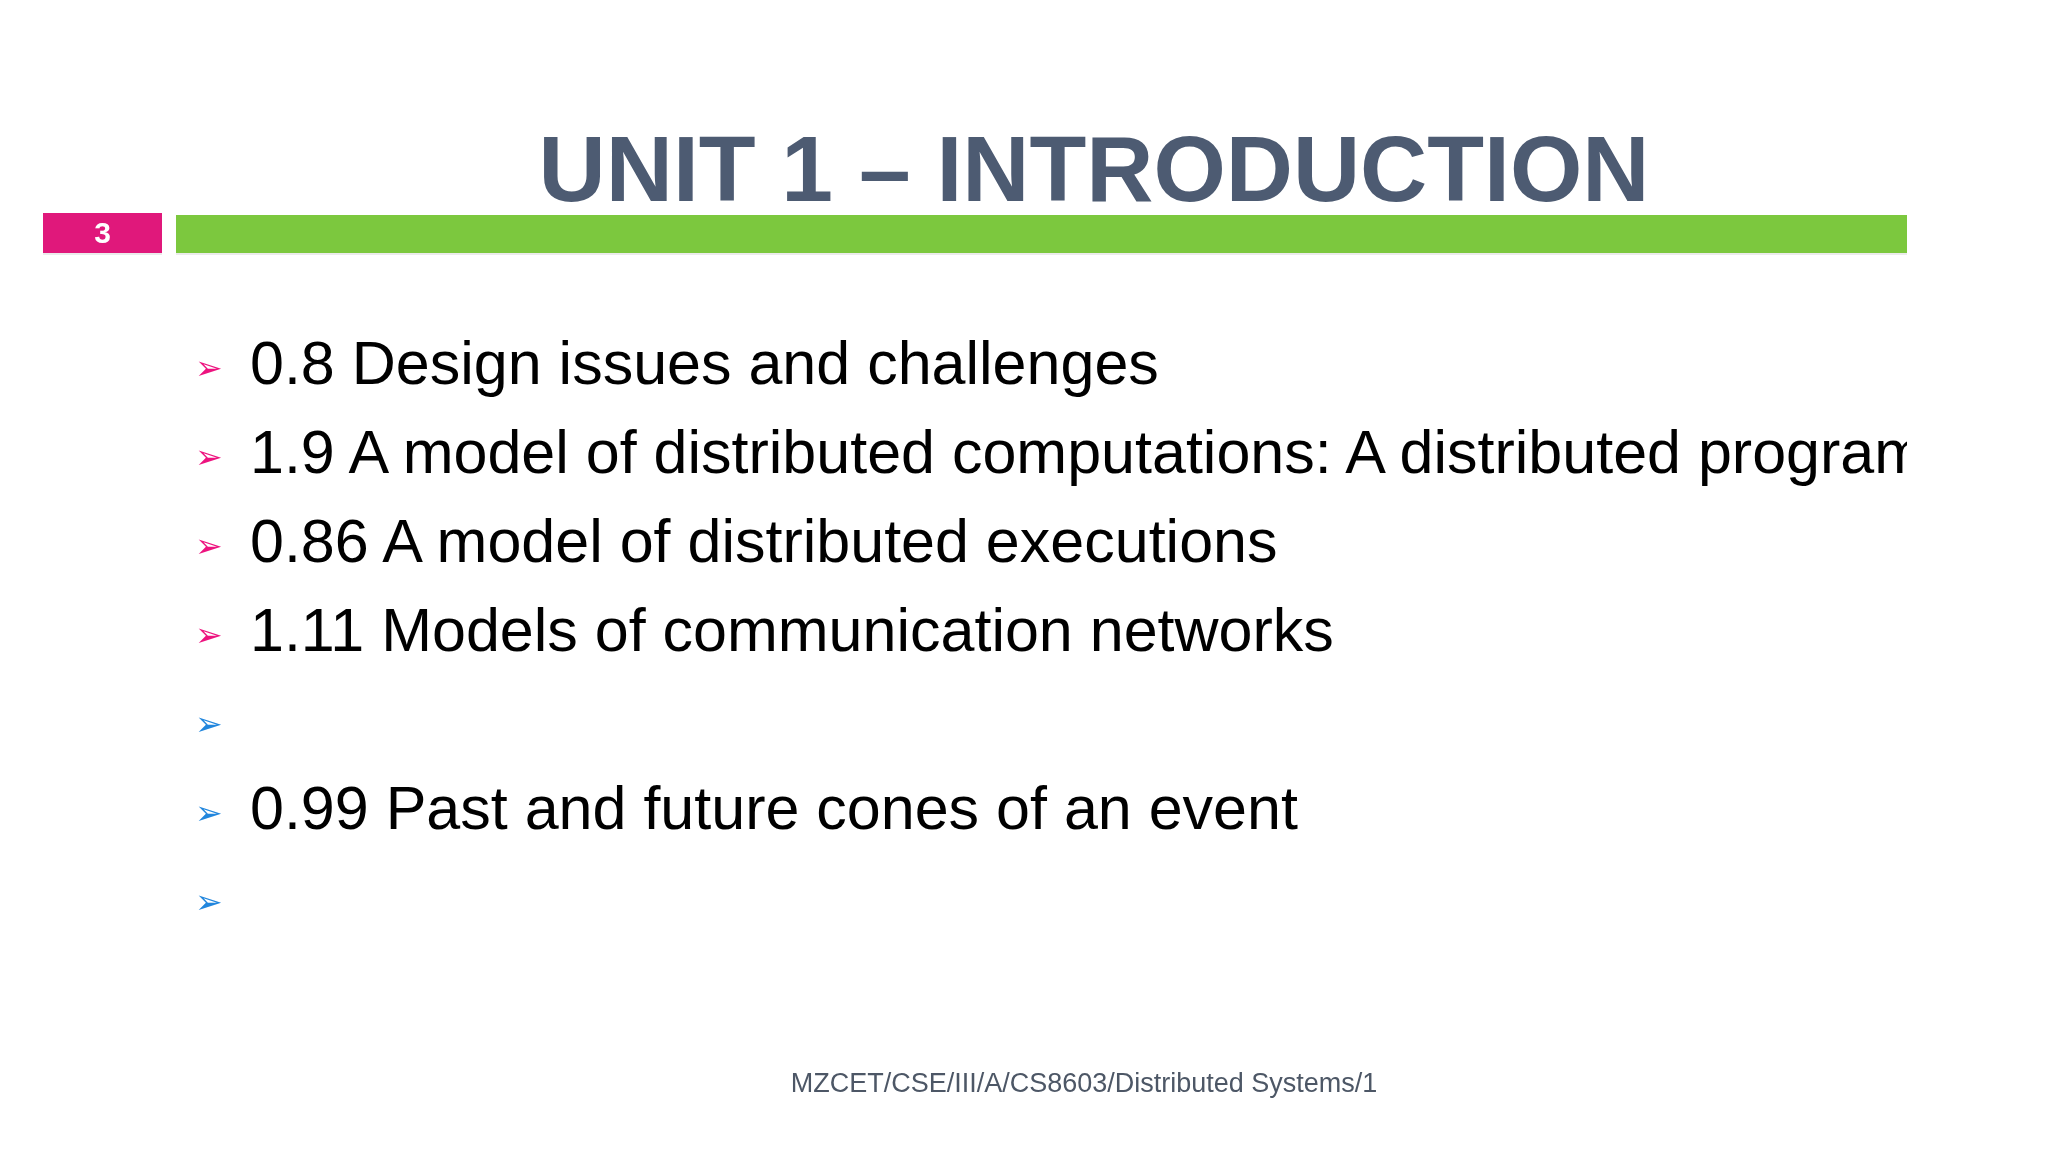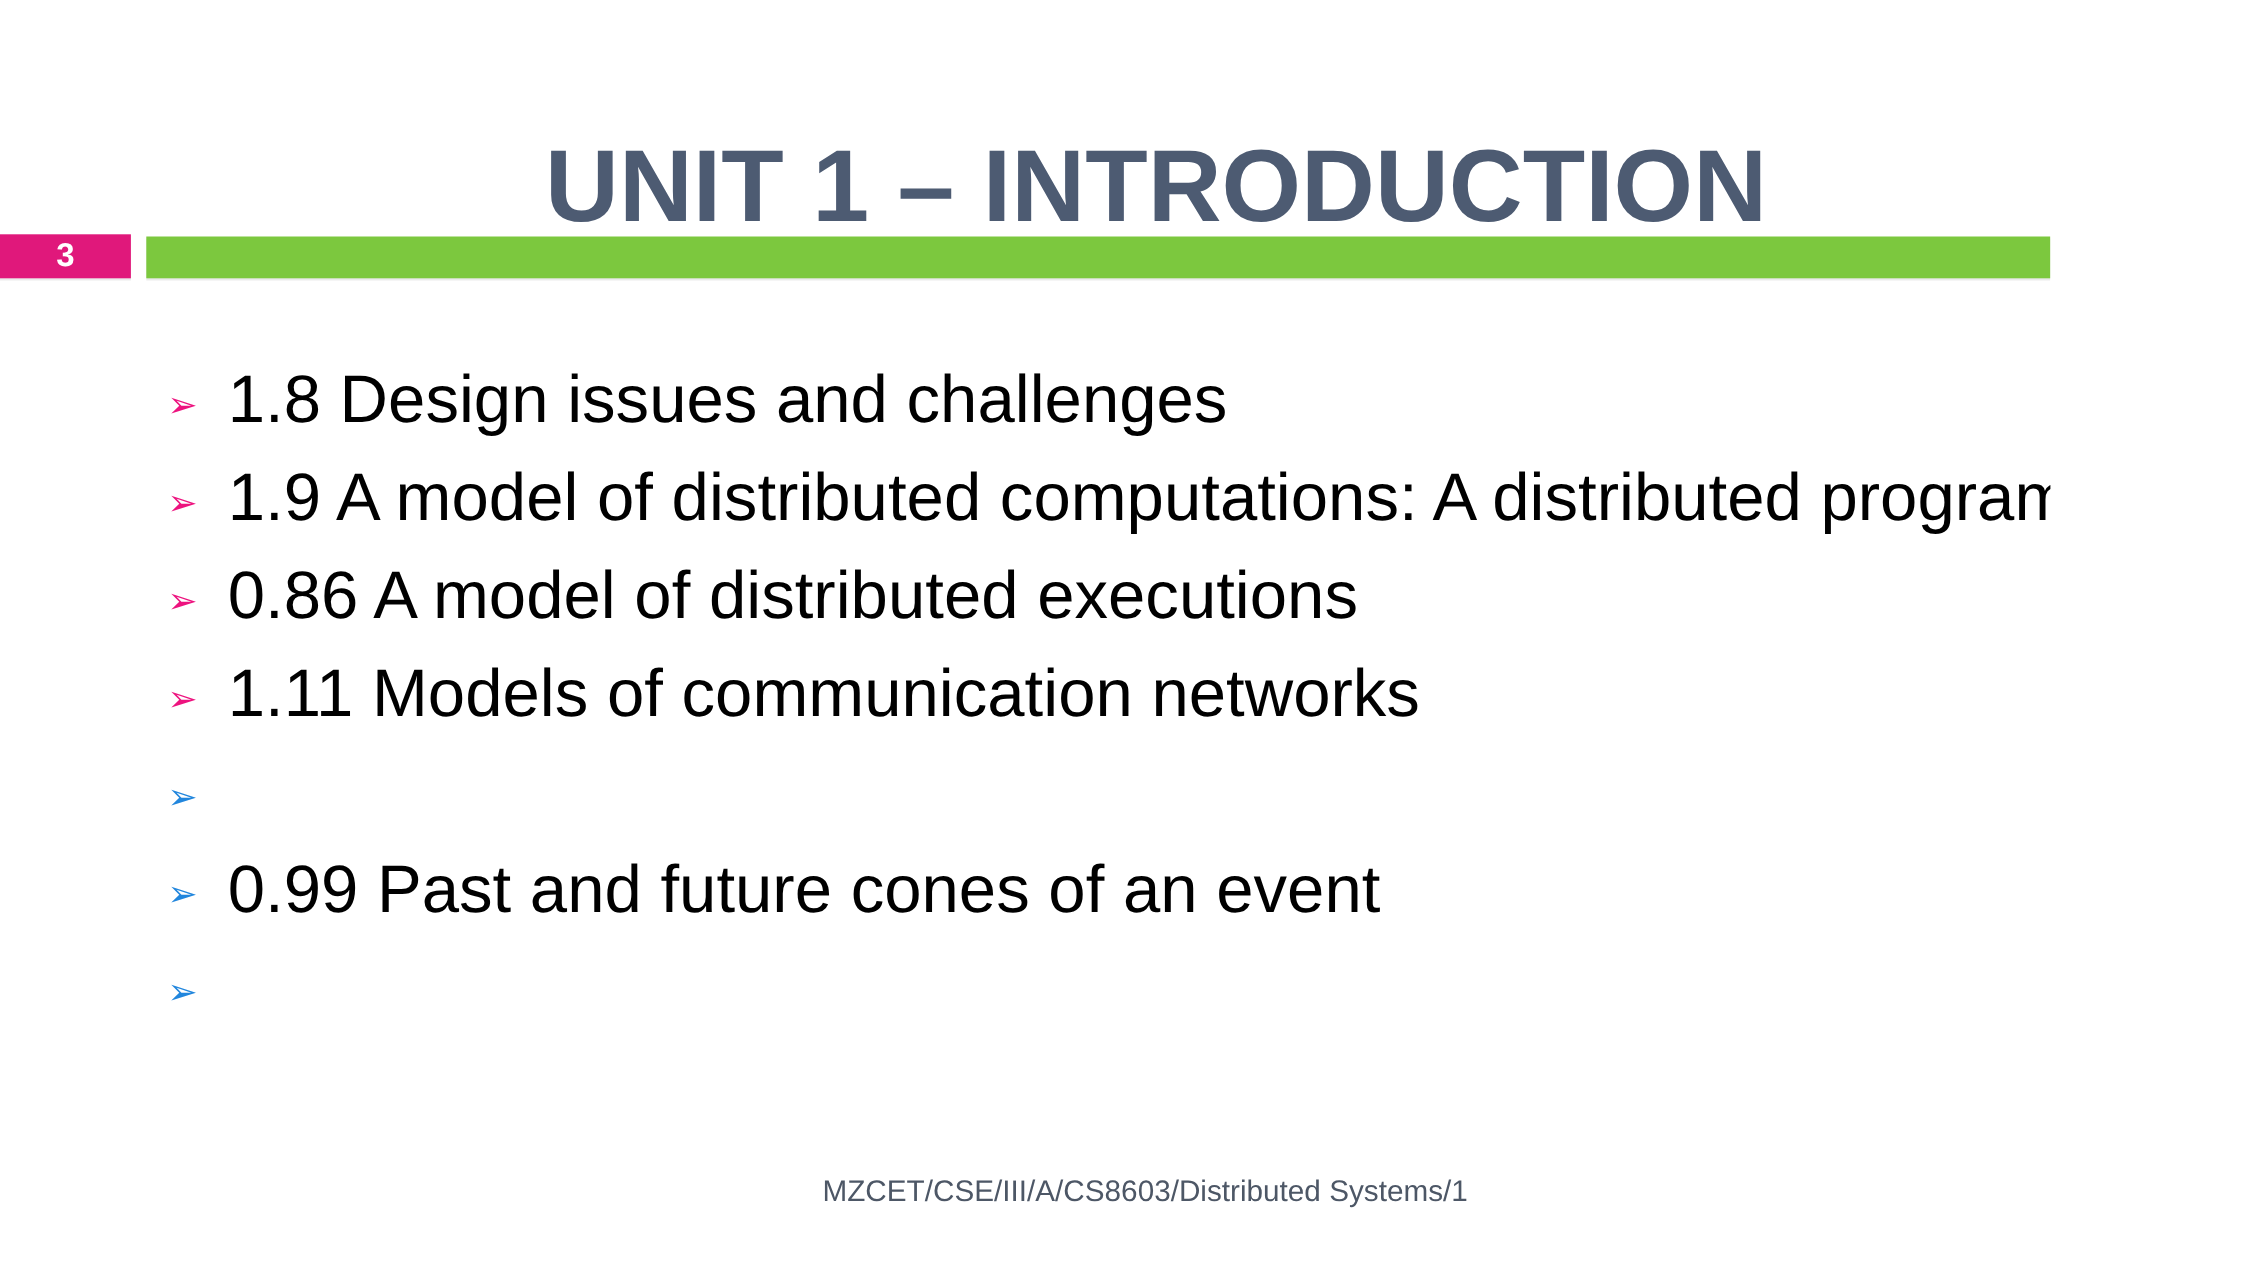--- a/index.html
+++ b/index.html
@@ -2,20 +2,21 @@
 <html><head>
 <meta charset="utf-8">
 <style>
   html,body{margin:0;padding:0;background:#ffffff;}
   .slide{
     position:relative;
     width:1864px;height:1152px;
     background:#ffffff;
     overflow:hidden;
     font-family:"Liberation Sans","DejaVu Sans",sans-serif;
+    margin-left:43px;
   }
   .slide-title{
     position:absolute;
     left:0;top:52px;width:2048px;
     transform:translateX(27px);
     text-align:center;
     font-size:93px;
     font-weight:bold;
     line-height:110px;
     color:#4d5b72;
@@ -79,21 +80,21 @@
 
   <div class="page-badge">
     <span>3</span>
   </div>
 
   <div class="accent-bar"></div>
 
   <ul class="bullet-list">
     <li class="bullet-item">
       <span class="bullet-marker" style="color: rgb(237, 19, 127);">➢</span>
-      <span>1.8 Design issues and challenges</span>
+      <span>0.8 Design issues and challenges</span>
     </li>
     <li class="bullet-item">
       <span class="bullet-marker" style="color: rgb(237, 19, 127);">➢</span>
       <span>1.9 A model of distributed computations: A distributed program</span>
     </li>
     <li class="bullet-item">
       <span class="bullet-marker" style="color: rgb(237, 19, 127);">➢</span>
       <span>0.86 A model of distributed executions</span>
     </li>
     <li class="bullet-item">

